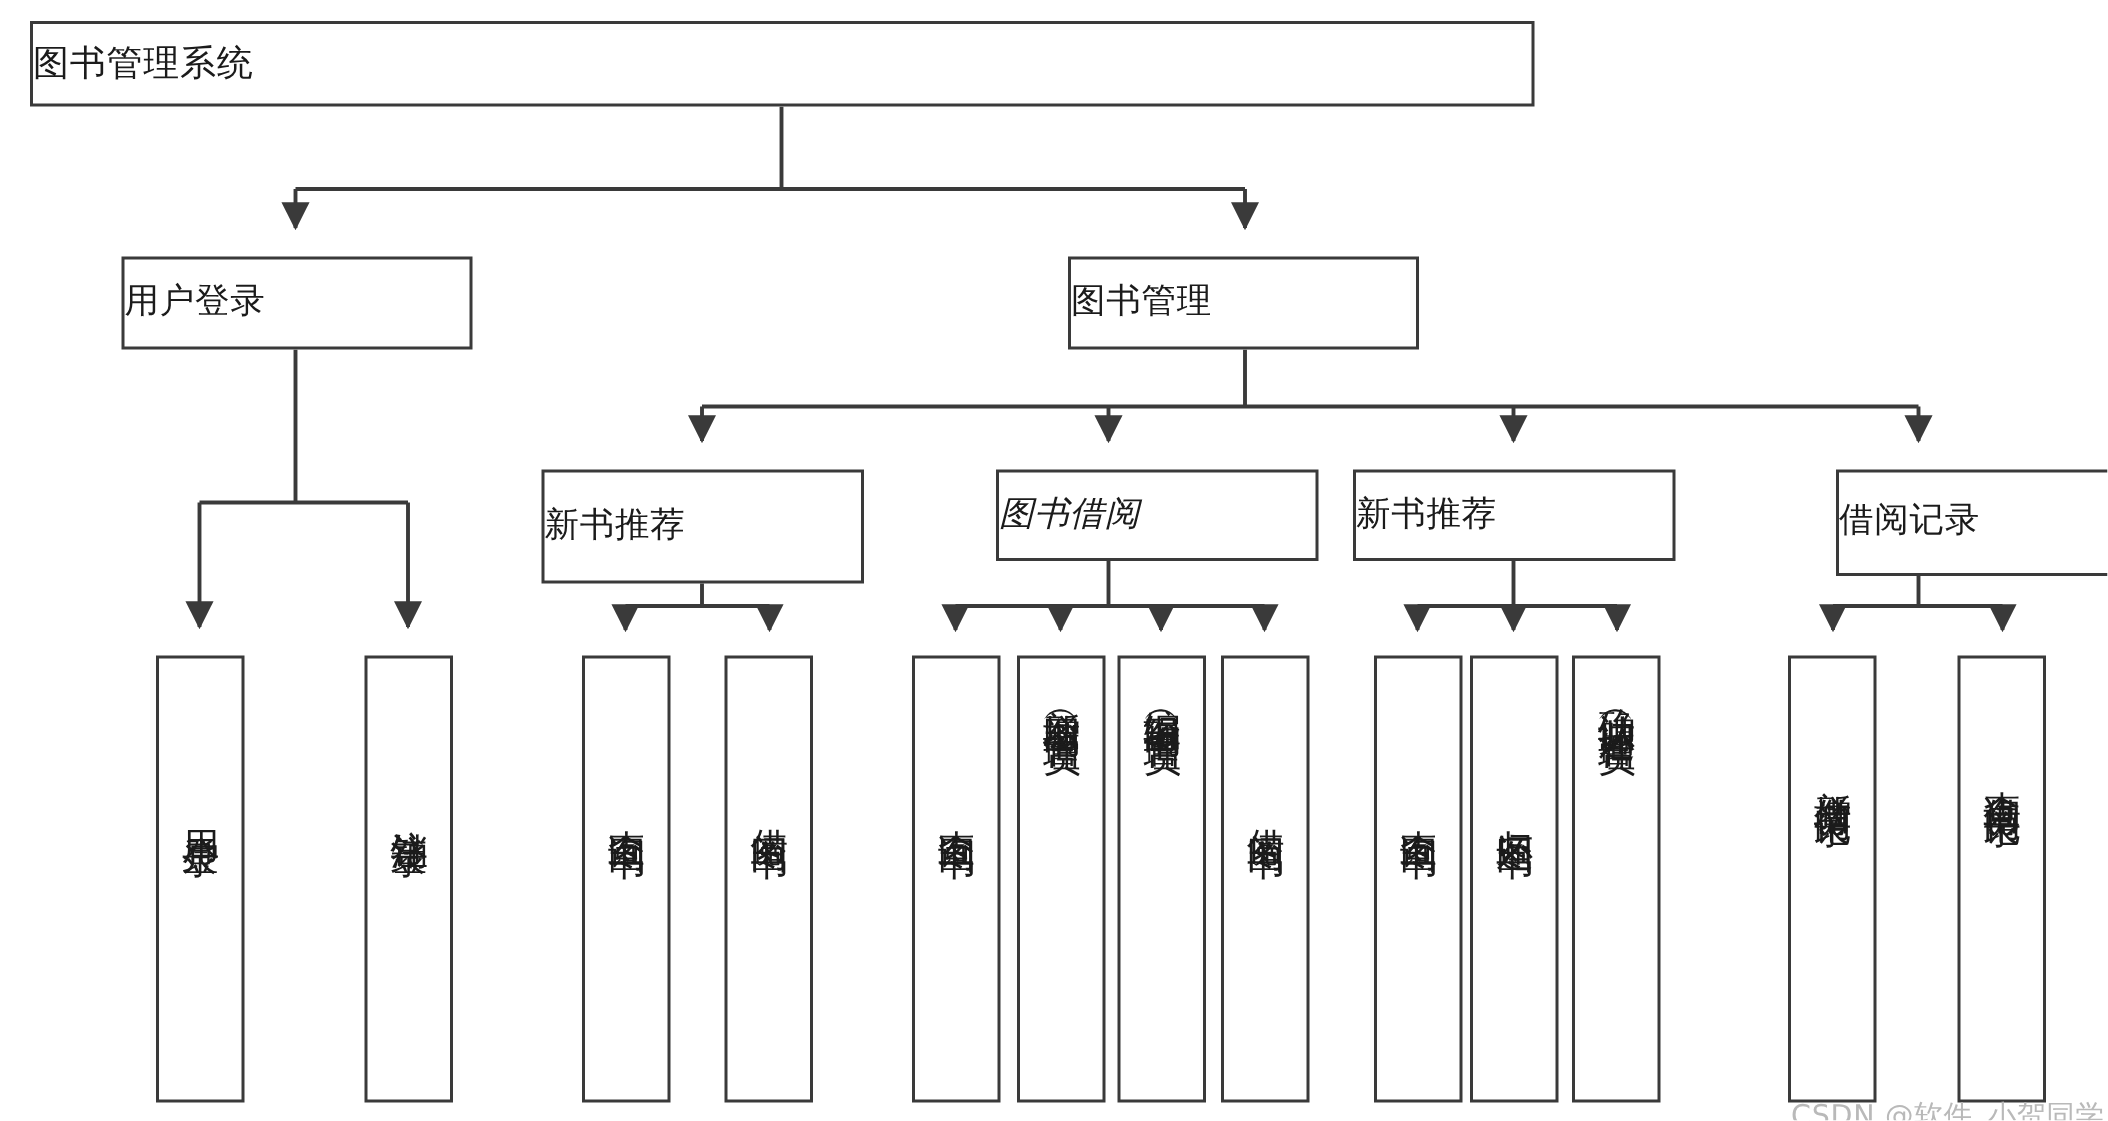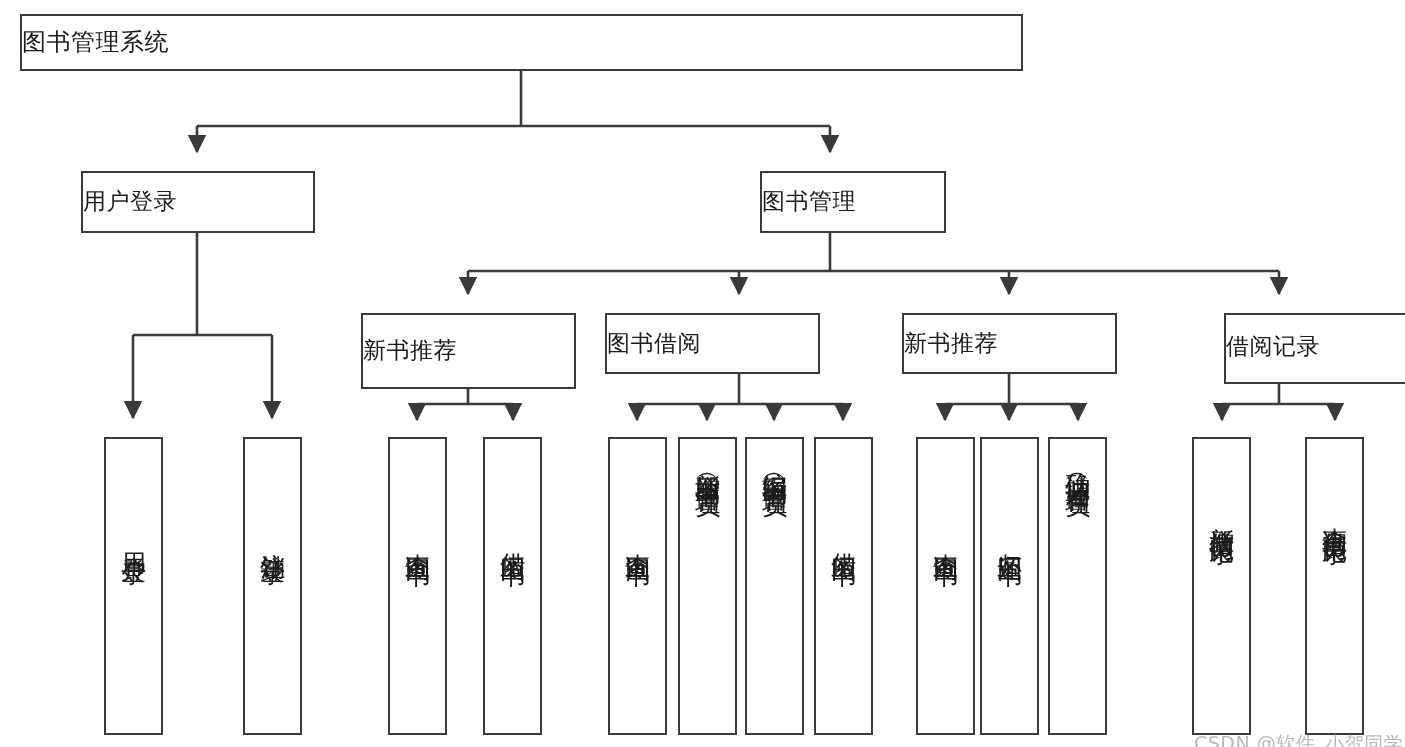--- a/index.html
+++ b/index.html
@@ -140,28 +140,28 @@
     </g>
   </svg>
 
   <div class="node h root" style="left:20px; top:14px; width:1003px; height:57px;">
     <span class="lbl">图书管理系统</span>
   </div>
 
   <div class="node h" style="left:81px; top:171px; width:234px; height:62px;">
     <span class="lbl">用户登录</span>
   </div>
-  <div class="node h" style="left:712px; top:171px; width:186px; height:62px;margin-left:48px;">
+  <div class="node h" style="left:712px; top:171px; width:234px; height:62px;">
     <span class="lbl">图书管理</span>
   </div>
 
   <div class="node h" style="left:361px; top:313px; width:215px; height:76px;">
     <span class="lbl">新书推荐</span>
   </div>
-  <div class="node h" style="left:605px; top:313px; width:215px; height:61px;">
+  <div class="node h" style="left:664px; top:313px; width:215px; height:61px;font-style:italic;">
     <span class="lbl">图书借阅</span>
   </div>
   <div class="node h" style="left:902px; top:313px; width:215px; height:61px;">
     <span class="lbl">新书推荐</span>
   </div>
   <div class="node h" style="left:1224px; top:313px; width:215px; height:71px;font-family:Liberation Mono, monospace;">
     <span class="lbl">借阅记录</span>
   </div>
 
   <div class="node v mid2" style="left:104px; top:437px; width:59px; height:298px;">

